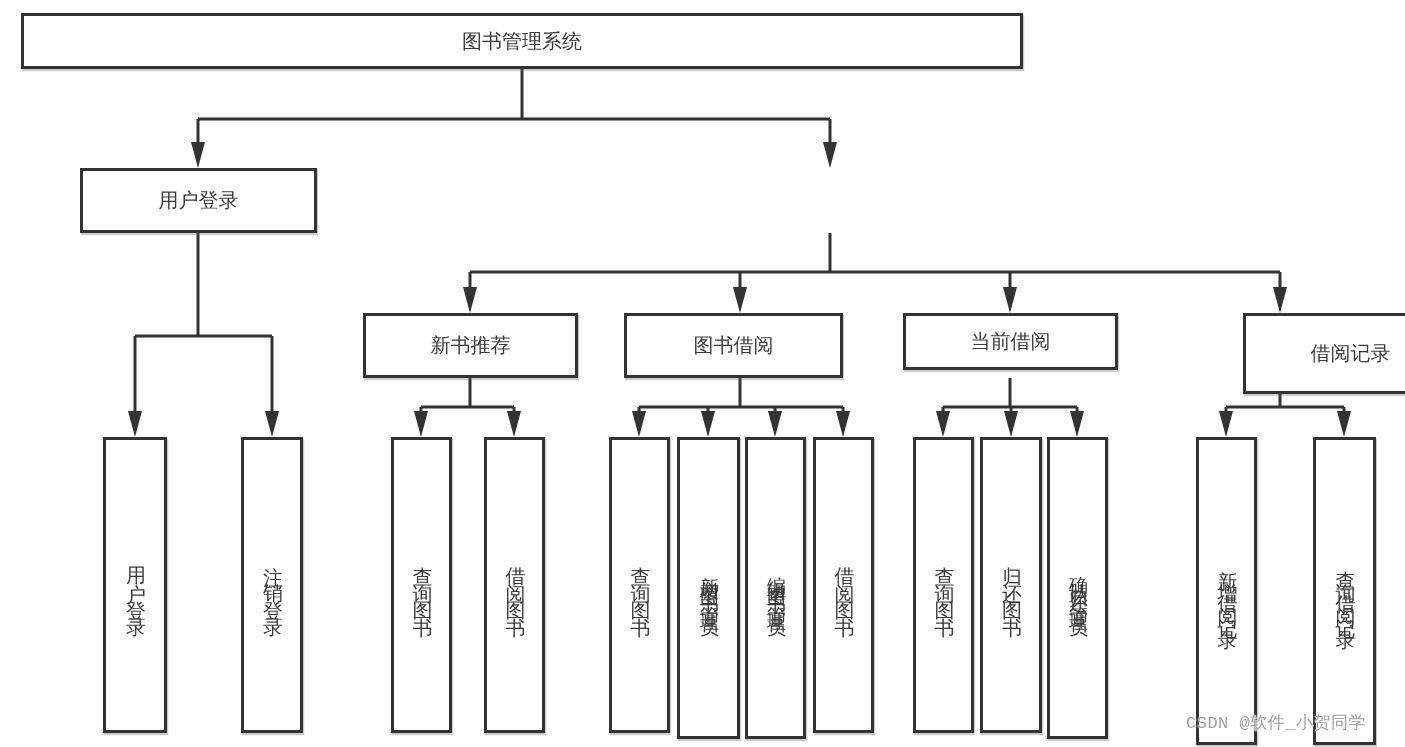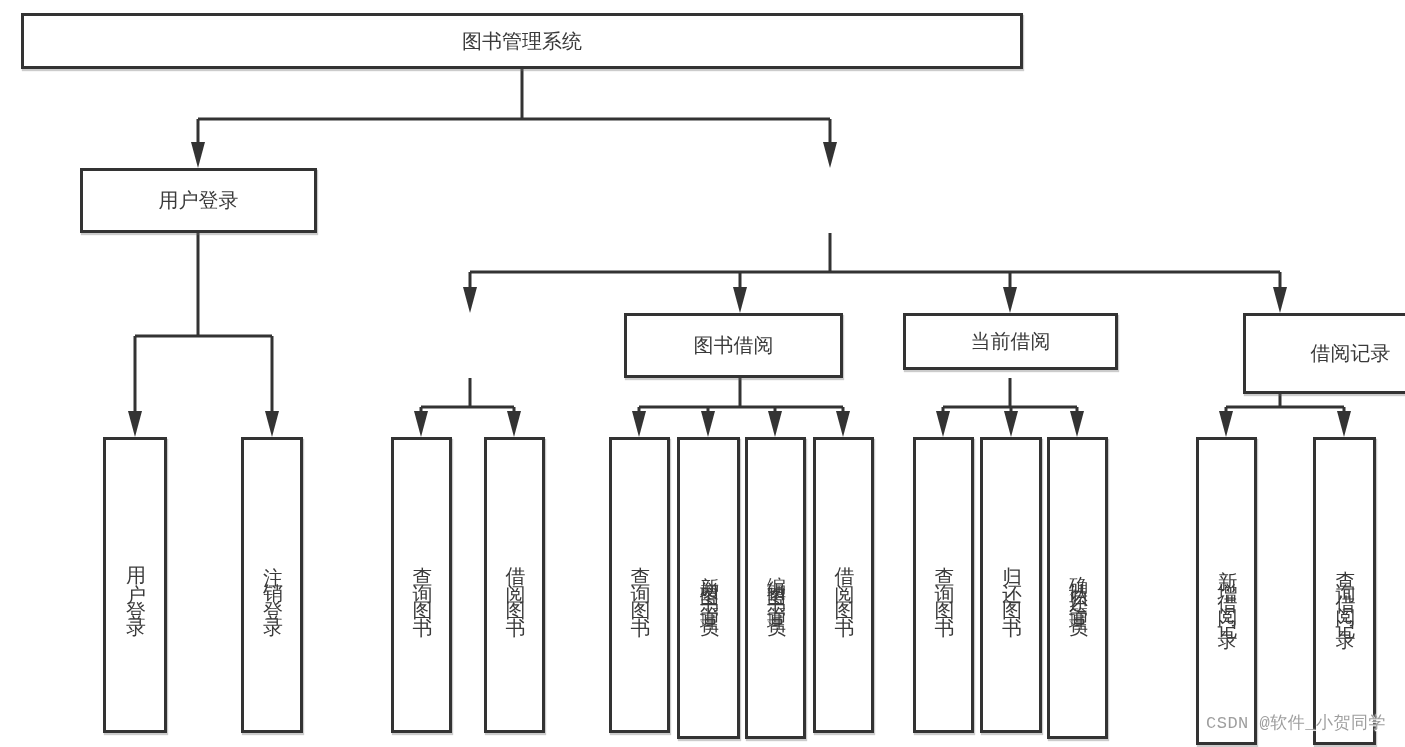--- a/index.html
+++ b/index.html
@@ -32,21 +32,20 @@
   .ls-tight{letter-spacing:6px;font-size:19px;}
   .watermark{
     position:absolute;
     left:1186px;top:711px;
     font-size:17px;
     color:#9e9e9e;
     text-shadow:0 0 2px #ffffff,1px 1px 0 #ffffff;
     letter-spacing:.5px;
     z-index:5;
     white-space:nowrap;
-    margin-left:20px;
   }
 </style>
 </head>
 <body>
 
 <div id="canvas">
 
   <svg id="wires" width="1405" height="747" viewBox="0 0 1405 747">
     <g stroke="#333333" stroke-width="3" fill="none">
 
@@ -110,20 +109,21 @@
       <polygon points="1070,411 1084,411 1077,437"></polygon>
       <polygon points="1219,411 1233,411 1226,437"></polygon>
       <polygon points="1337,411 1351,411 1344,437"></polygon>
     </g>
   </svg>
 
   <div class="box" style="left:21px;top:13px;width:1002px;height:56px">图书管理系统</div>
 
   <div class="box" style="left:80px;top:168px;width:237px;height:65px">用户登录</div>
 
+  <div class="box" style="left:363px;top:313px;width:215px;height:65px">新书推荐</div>
   <div class="box" style="left:624px;top:313px;width:219px;height:65px">图书借阅</div>
   <div class="box" style="left:903px;top:313px;width:215px;height:57px">当前借阅</div>
   <div class="box" style="left:1243px;top:313px;width:215px;height:81px">借阅记录</div>
 
   <div class="box v ls-wide" style="left:103px;top:437px;width:64px;height:296px">用户登录</div>
   <div class="box v ls-wide" style="left:241px;top:437px;width:62px;height:296px">注销登录</div>
 
   <div class="box v ls-wide" style="left:391px;top:437px;width:61px;height:296px">查询图书</div>
   <div class="box v ls-wide" style="left:484px;top:437px;width:61px;height:296px">借阅图书</div>
 

